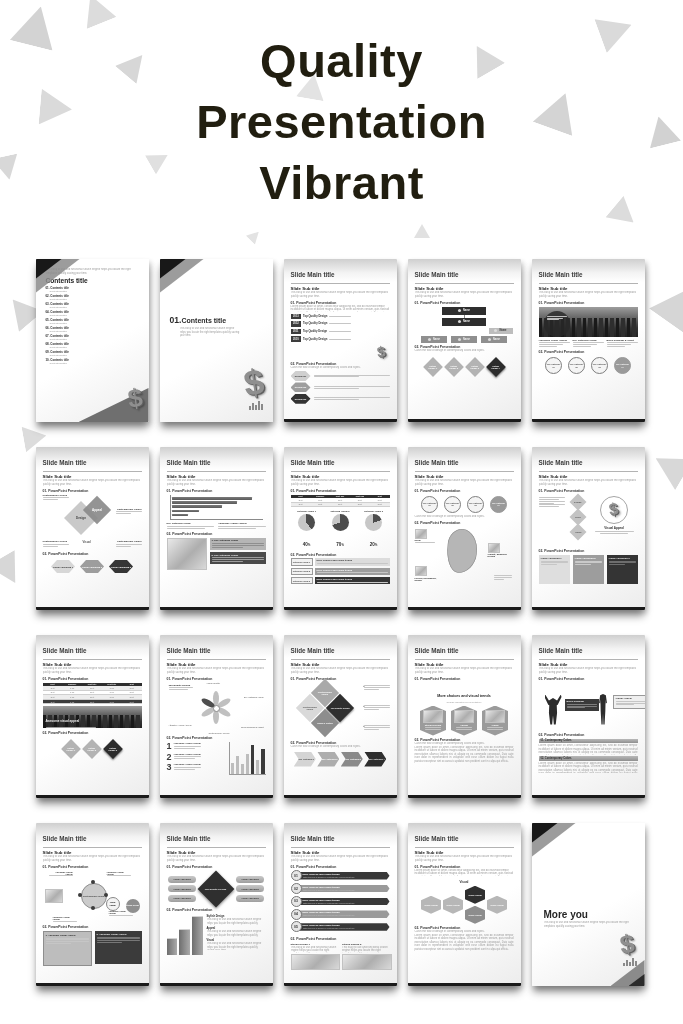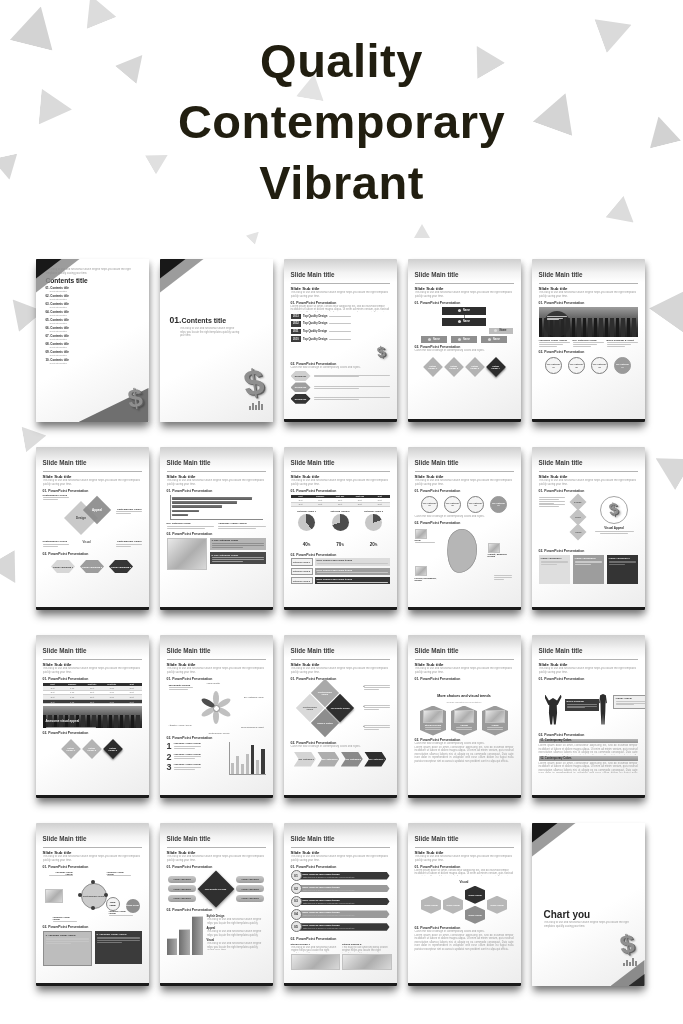--- a/index.html
+++ b/index.html
@@ -301,21 +301,21 @@
     <div class="tri" style="left:6px;top:296px;width:32px;height:29px;background:#d8d8d8;transform:rotate(-40deg)"></div>
     <div class="tri" style="left:22px;top:426px;width:26px;height:23px;background:#dcdcdc;transform:rotate(80deg)"></div>
     <div class="tri" style="left:-8px;top:556px;width:32px;height:29px;background:#d7d7d7;transform:rotate(150deg)"></div>
     <div class="tri" style="left:652px;top:450px;width:36px;height:33px;background:#d8d8d8;transform:rotate(-60deg)"></div>
     <div class="tri" style="left:414px;top:224px;width:16px;height:14px;background:#e1e1e1"></div>
     <div class="tri" style="left:248px;top:230px;width:13px;height:12px;background:#e3e3e3;transform:rotate(45deg)"></div>
   </div>
 
   <h1 class="title">
     <span>Quality</span>
-    <span>Contemporary</span>
+    <span>Presentation</span>
     <span>Vibrant</span>
   </h1>
 
   <div class="grid">
 
     <div class="cell">
         <div class="pg s1">
       <div class="gtl"></div>
           <div class="ktl"></div>
       <span class="tx c2" style="margin:9px 10px 1px">This easy to use and functional search engine helps you locate the right templates quickly saving your time.</span>
@@ -1343,21 +1343,21 @@
       <span class="tx in" style="max-height:3.6px">Catch the flow of design in contemporary colors and styles.</span>
       <span class="tx in c6" style="text-align:justify">Lorem ipsum dolor sit amet, consectetur adipiscing elit, sed do eiusmod tempor incididunt ut labore et dolore magna aliqua. Ut enim ad minim veniam, quis nostrud exercitation ullamco laboris nisi ut aliquip ex ea commodo consequat. Duis aute irure dolor in reprehenderit in voluptate velit esse cillum dolore eu fugiat nulla pariatur excepteur sint occaecat cupidatat non proident sunt in culpa qui officia.</span>
       <div class="ftr"></div>
     </div>
       </div>
 
     <div class="cell">
         <div class="pg s20">
       <div class="gtl"></div>
           <div class="ktl"></div>
-      <b class="ty">Chart you</b>
+      <b class="ty">More you</b>
       <span class="tx c2" style="margin:1px 12px">This easy to use and functional search engine helps you locate the right templates quickly saving your time.</span>
       <span class="dol">$</span>
       <div class="mini" style="right:8px;bottom:20px">
             <i style="height:3px"></i>
             <i style="height:6px"></i>
             <i style="height:4px"></i>
             <i style="height:8px"></i>
             <i style="height:5px"></i>
           </div>
       <div class="gbr"></div>

